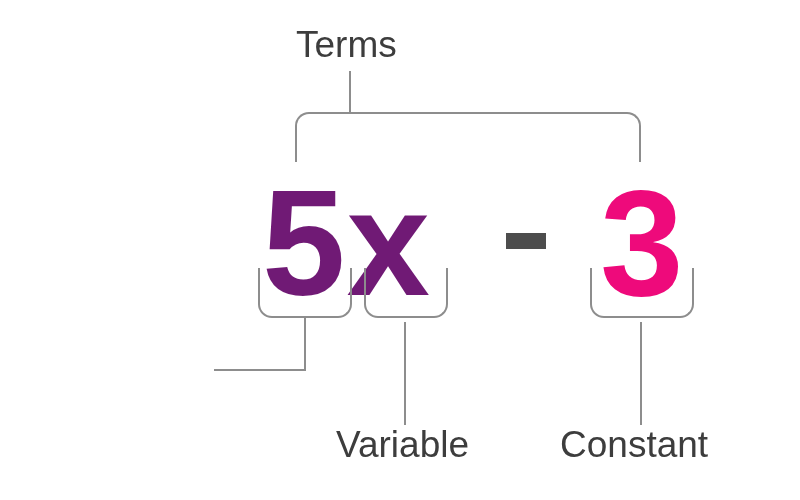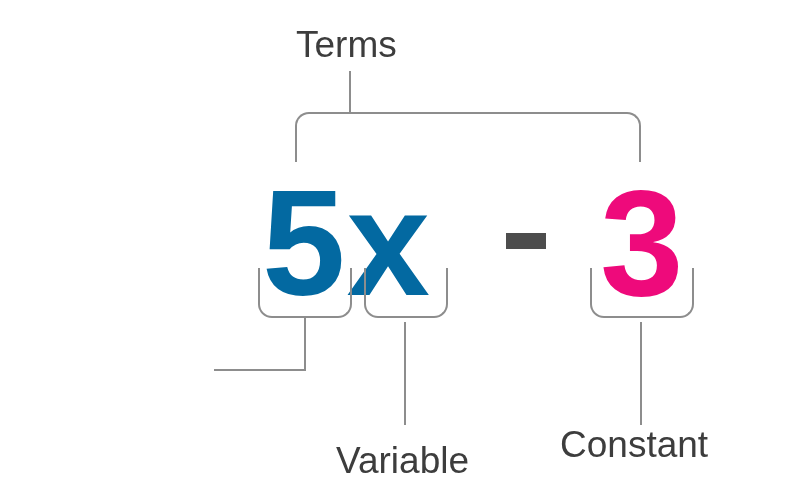--- a/index.html
+++ b/index.html
@@ -21,33 +21,33 @@
     position: absolute;
     color: #3d3d3d;
     font-family: "Liberation Sans", sans-serif;
     font-size: 37px;
     font-weight: 400;
     line-height: 1;
     white-space: nowrap;
   }
   #terms-label    { left: 296px; top: 26px; }
   #coefficient-label { left: 16px;  top: 350px; }
-  #variable-label { left: 336px; top: 426px; margin-top: 16px; }
+  #variable-label { left: 336px; top: 426px; }
   #constant-label { left: 560px; top: 426px; text-align: right; }
 
   
   .expr-term {
     position: absolute;
     font-family: "Liberation Sans", sans-serif;
     font-size: 150px;
     font-weight: 700;
     line-height: 1;
     white-space: nowrap;
   }
-  #term-5x  { left: 262px; top: 168px; color: #0369a1; letter-spacing: 1px; }
+  #term-5x  { left: 262px; top: 168px; color: #701a75; letter-spacing: 1px; }
   #term-3   { left: 600px; top: 168px; color: #ee0a7b; }
 
   #minus-sign {
     position: absolute;
     left: 506px;
     top: 233px;
     width: 40px;
     height: 16px;
     background: #4d4d4d;
   }

